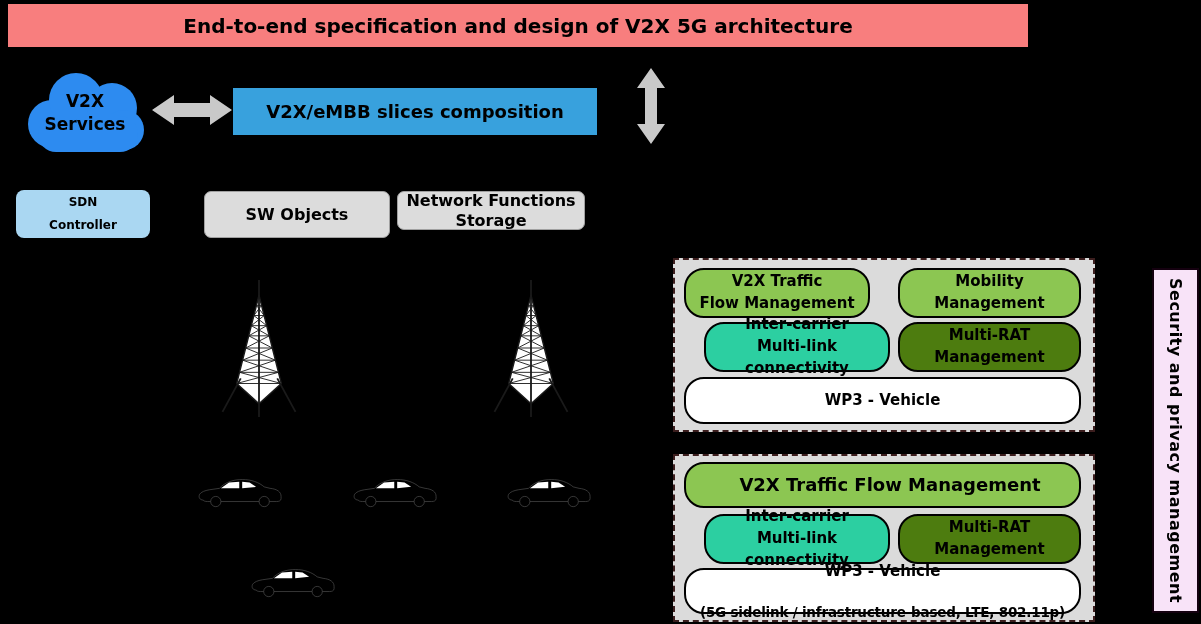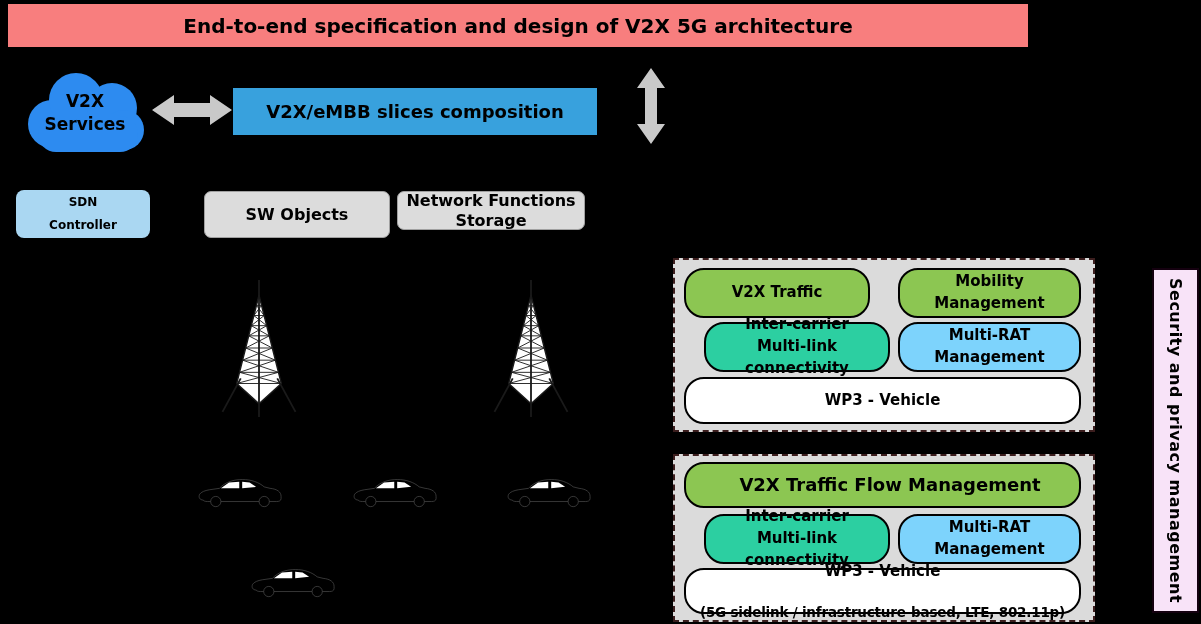--- a/index.html
+++ b/index.html
@@ -50,21 +50,21 @@
     background:#DBDBDB;border:2px dashed #3C1E1E;
   }
   .frame1{left:673px;top:258px;width:422px;height:174px;}
   .frame2{left:673px;top:454px;width:422px;height:168px;}
   .wpbox{
     border:2px solid #000;border-radius:20px;
     font-size:15px;line-height:1.45;
   }
   .green{background:#8CC652;}
   .teal{background:#2CCFA1;margin-left:20px;}
-  .mgreen{background:#7dd3fc;}
+  .mgreen{background:#4d7c0f;}
   .white{background:#FFF;gap:22px;}
   .g-l{left:9px;width:186px;}
   .g-r{left:223px;width:183px;}
   .row1t{top:8px;height:50px;}
   .row2t{top:62px;height:50px;}
   .wp3t{top:117px;height:47px;left:9px;width:397px;line-height:1.35;}
   .bigg{top:6px;height:46px;left:9px;width:397px;font-size:18px;padding-left:15px;}
   .row2b{top:58px;height:50px;}
   .wp3b{top:112px;height:46px;left:9px;width:397px;line-height:1.35;}
   .wp3-l2{font-size:13.5px;letter-spacing:-0.2px;white-space:nowrap;}
@@ -177,20 +177,21 @@
   <path d="M10,33 C5,33 3,29 5,25 C7,22 12,20 18,19 L32,17 C40,8 52,5 63,5 C76,5 86,9 93,15 L101,17 C111,18 116,22 116,28 L116,31 C116,34 113,35 110,35 L16,35 C12,35 10,34 10,33 Z" fill="#000" stroke="#4a4a4a" stroke-width="1"></path>
   <circle cx="27" cy="35" r="7" fill="#000" stroke="#4a4a4a" stroke-width="1"></circle>
   <circle cx="93" cy="35" r="7" fill="#000" stroke="#4a4a4a" stroke-width="1"></circle>
   <polygon points="34,17 45,9 59,8 59,17" fill="#FFF"></polygon>
   <polygon points="63,8 73,9 82,15 63,17" fill="#FFF"></polygon>
 </svg>
 
 <div class="abs frame frame1">
   <div class="abs box wpbox green g-l row1t">
     <span>V2X Traffic</span>
+    <span>Flow Management</span>
   </div>
   <div class="abs box wpbox green g-r row1t">
     <span>Mobility</span>
     <span>Management</span>
   </div>
   <div class="abs box wpbox teal g-l row2t">
     <span>Inter-carrier</span>
     <span>Multi-link connectivity</span>
   </div>
   <div class="abs box wpbox mgreen g-r row2t">

